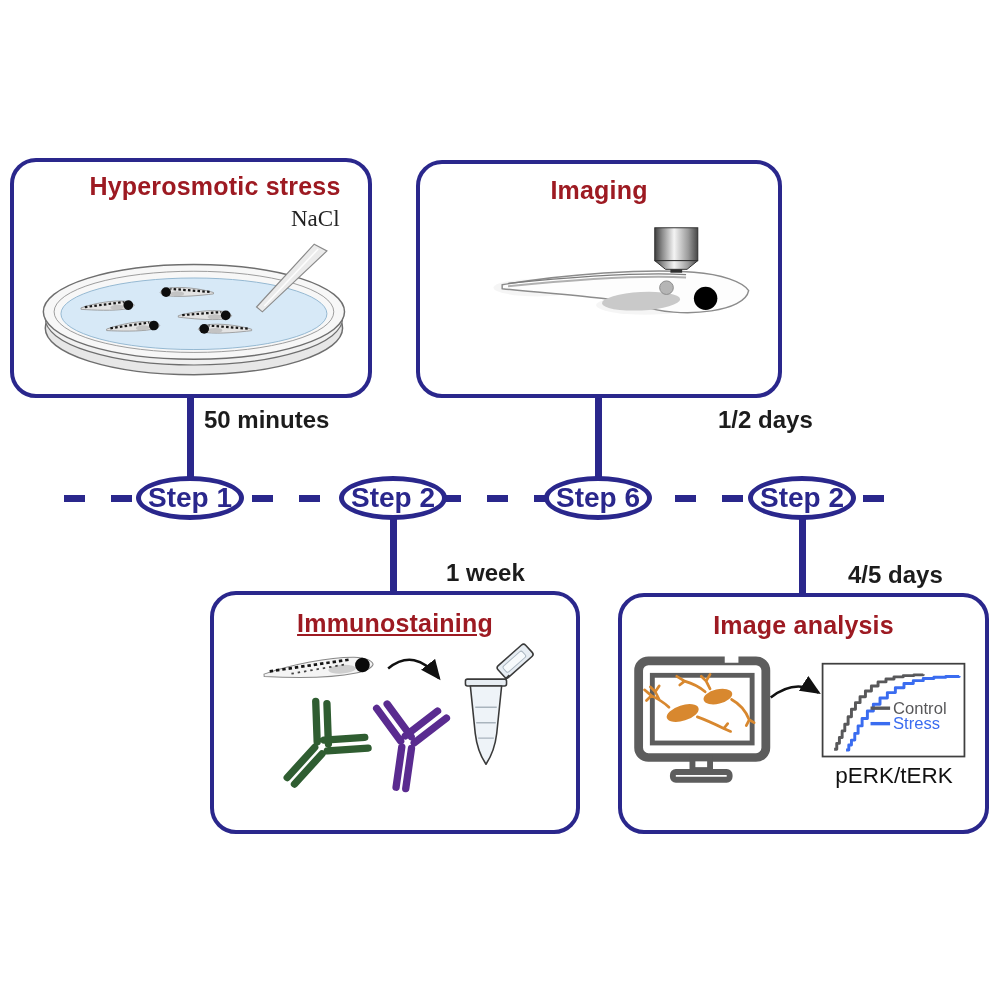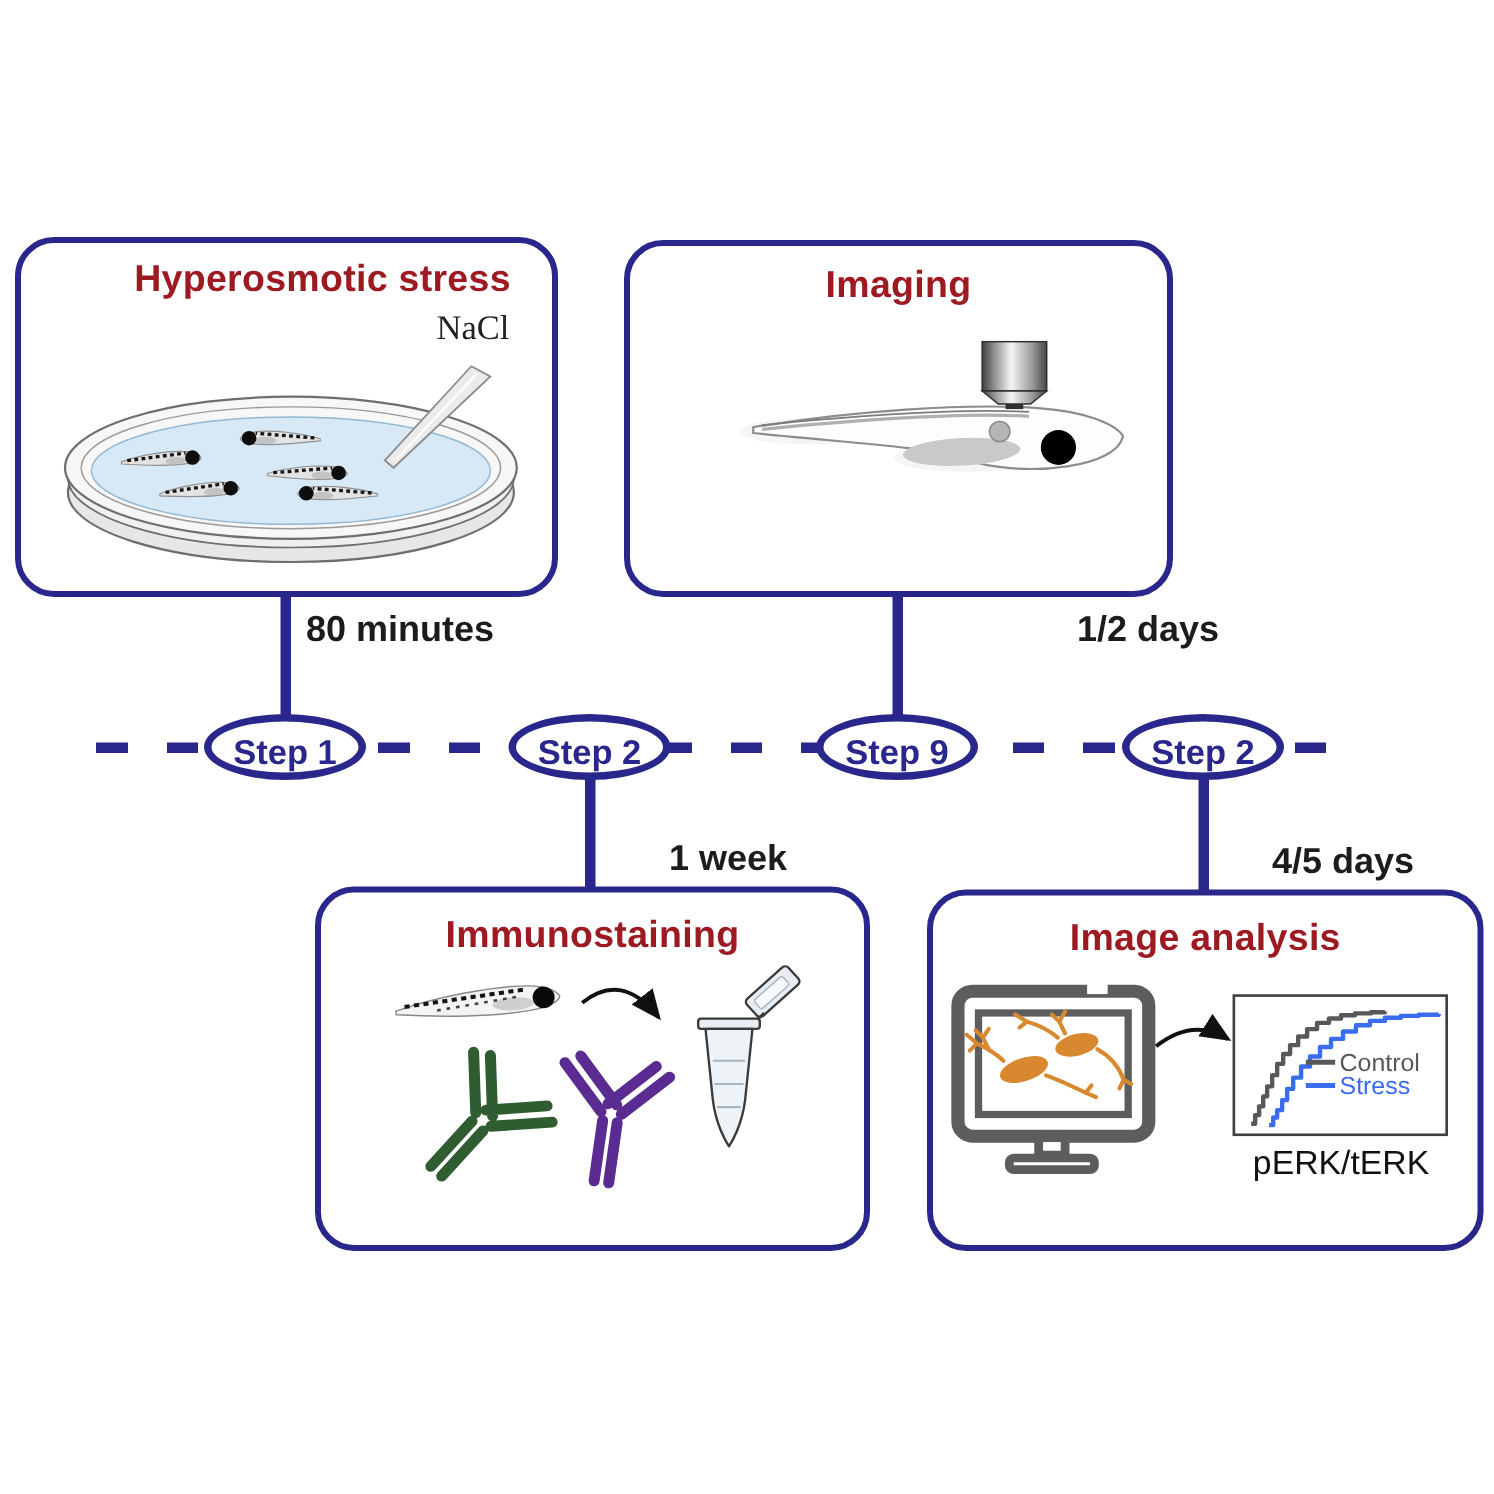--- a/index.html
+++ b/index.html
@@ -13,22 +13,22 @@
   .art { position:absolute; inset:0; width:100%; height:100%; z-index:1; }
   .label { position:absolute; z-index:3; }
   .nacl { font-size:23px; color:#222;font-family:Liberation Serif, serif; }
   .duration { position:absolute; font-weight:bold; font-size:24px; color:#1c1c1c; z-index:4; }
 
   .connector { position:absolute; width:7px; background:var(--navy,#2a278c); z-index:1; }
   .dashline { position:absolute; left:64px; top:495px; width:846px; height:7px;
               background:repeating-linear-gradient(90deg, var(--navy,#2a278c) 0 21px, transparent 21px 47px); z-index:1; }
   .step { position:absolute; top:476px; width:108px; height:44px; background:#fff;
           border:5px solid var(--navy,#2a278c); border-radius:50%;
-          display:flex; align-items:flex-end; justify-content:center;
-          font-weight:bold; font-size:23px; color:var(--navy,#2a278c); z-index:2; }
+          display:flex; align-items:center; justify-content:center;
+          font-weight:bold; font-size:28px; color:var(--navy,#2a278c); z-index:2; }
   svg text { font-family:"Liberation Sans", sans-serif; }
 </style>
 </head>
 <body>
 
 <div id="canvas">
 
   <div class="dashline"></div>
 
   <div class="connector" style="left:187px; top:396px; height:84px;"></div>
@@ -36,27 +36,27 @@
   <div class="connector" style="left:595px; top:396px; height:84px;"></div>
   <div class="connector" style="left:799px; top:516px; height:79px;"></div>
 
   <div class="step" style="left:136px;">
       <span>Step 1</span>
     </div>
   <div class="step" style="left:339px;">
       <span>Step 2</span>
     </div>
   <div class="step" style="left:544px;">
-      <span>Step 9</span>
+      <span>Step 6</span>
     </div>
   <div class="step" style="left:748px;">
       <span>Step 2</span>
     </div>
 
-  <div class="duration" style="left:204px; top:406px;">80 minutes</div>
+  <div class="duration" style="left:204px; top:406px;">50 minutes</div>
   <div class="duration" style="left:718px; top:406px;">1/2 days</div>
   <div class="duration" style="left:446px; top:559px;">1 week</div>
   <div class="duration" style="left:848px; top:561px;">4/5 days</div>
 
   <div class="panel" style="left:10px; top:158px; width:362px; height:240px;">
     <div class="panel-title" style="top:10px;padding-left:48px;">Hyperosmotic stress</div>
     <div class="label nacl" style="left:277px; top:44px;">NaCl</div>
     <svg class="art" viewBox="0 0 362 240" preserveAspectRatio="none">
       <defs>
         <g id="larva-sm">
@@ -111,21 +111,21 @@
       </g>
       <g>
         <rect x="240" y="66" width="44" height="34" fill="url(#metal)" stroke="#2e2e2e" stroke-width="1"></rect>
         <polygon points="240,100 284,100 273,109 251,109" fill="url(#metal)" stroke="#2e2e2e" stroke-width="1"></polygon>
         <rect x="256" y="109" width="12" height="3.5" fill="#2f2f2f"></rect>
       </g>
     </svg>
   </div>
 
   <div class="panel" style="left:210px; top:591px; width:370px; height:243px;">
-    <div class="panel-title" style="top:14px;">Immunostaining</div>
+    <div class="panel-title" style="top:14px;text-decoration:underline;">Immunostaining</div>
     <svg class="art" viewBox="0 0 370 243" preserveAspectRatio="none">
       <defs>
         <marker id="arr" markerWidth="10" markerHeight="10" refX="7" refY="3.5" orient="auto">
           <path d="M0,0 L8,3.5 L0,7 Z" fill="#111"></path>
         </marker>
         <g id="antibody">
           <path d="M-5,8 L-5,50 M5,8 L5,50 M-7,2 L-36,-28 M3,-4 L-26,-34 M7,2 L36,-28 M-3,-4 L26,-34" fill="none" stroke-width="7.5" stroke-linecap="round"></path>
         </g>
       </defs>
       <g transform="translate(48,66) rotate(-4)">

